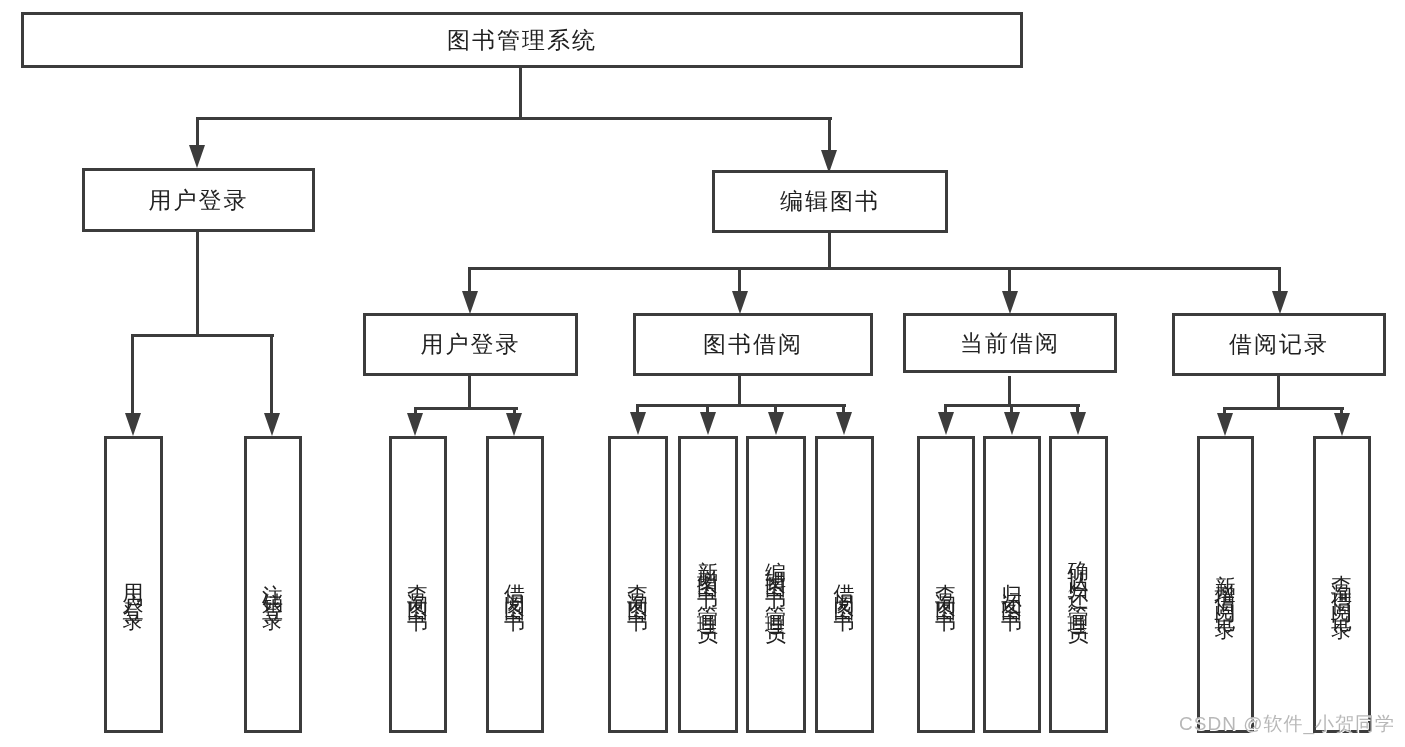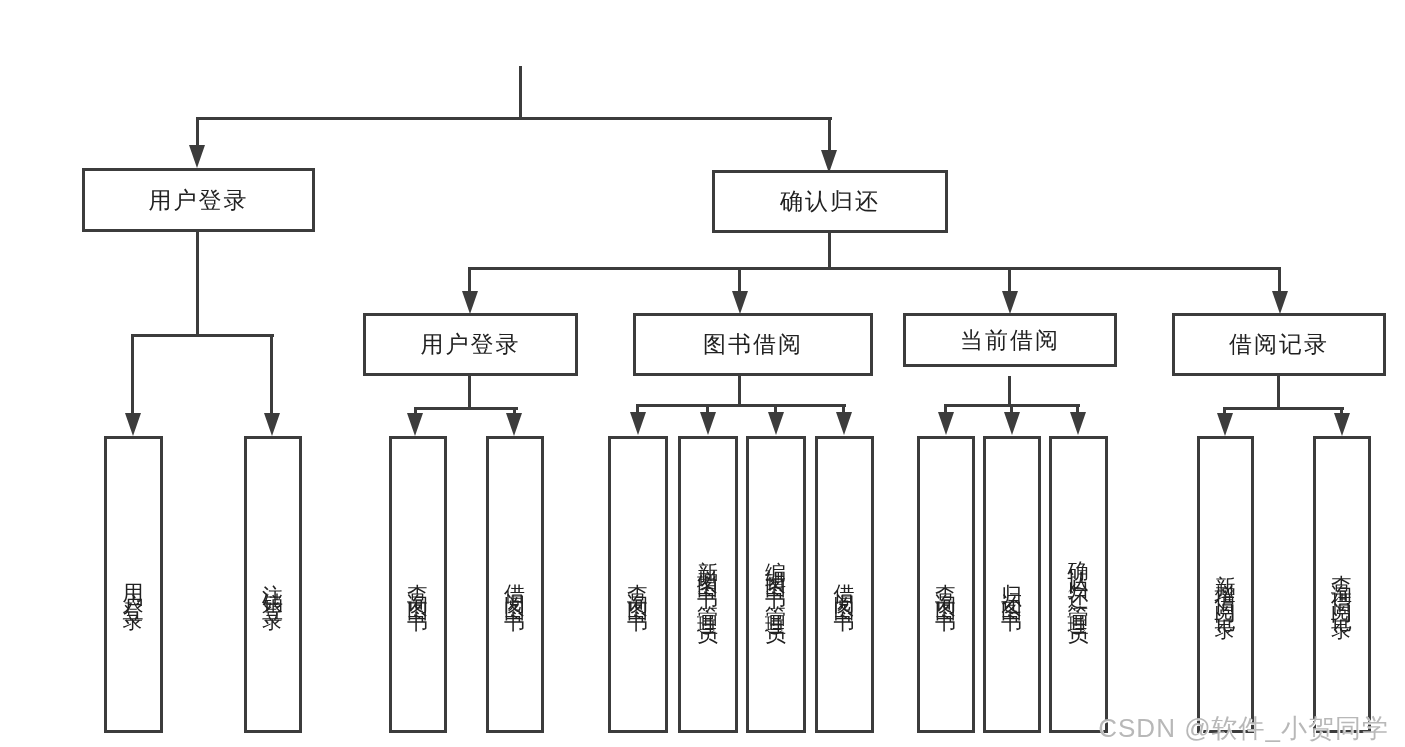--- a/index.html
+++ b/index.html
@@ -50,47 +50,50 @@
   
   .ar {
     position: absolute;
     width: 0; height: 0;
     border-left: 8px solid transparent;
     border-right: 8px solid transparent;
     border-top: 23px solid #3c3c3c;
   }
   .wm {
     position: absolute;
-    right: 16px;
+    right: 10px;
     top: 711px;
     color: #b8b8b8;
-    font-size: 26px;
+    font-size: 19px;
     letter-spacing: 1px;
     white-space: nowrap;
     text-shadow: 1px 1px 0 #ffffff;
   }
 </style>
 </head>
 <body>
 
 <div class="stage">
 
+  <div class="box" style="left:21px; top:12px; width:1002px; height:56px;">
+    <span>图书管理系统</span>
+  </div>
 
   <div class="lv" style="left:519px; top:66px; height:54px;"></div>
   <div class="lh" style="left:196px; top:117px; width:636px;"></div>
   <div class="lv" style="left:196px; top:117px; height:32px;"></div>
   <div class="ar" style="left:189px; top:145px;"></div>
   <div class="lv" style="left:828px; top:117px; height:35px;"></div>
   <div class="ar" style="left:821px; top:150px;"></div>
 
   <div class="box" style="left:82px; top:168px; width:233px; height:64px;">
     <span>用户登录</span>
   </div>
   <div class="box" style="left:712px; top:170px; width:236px; height:63px;">
-    <span>确认归还</span>
+    <span>编辑图书</span>
   </div>
 
   <div class="lv" style="left:196px; top:230px; height:107px;"></div>
   <div class="lh" style="left:131px; top:334px; width:143px;"></div>
   <div class="lv" style="left:131px; top:334px; height:81px;"></div>
   <div class="ar" style="left:125px; top:413px;"></div>
   <div class="lv" style="left:270px; top:334px; height:81px;"></div>
   <div class="ar" style="left:264px; top:413px;"></div>
 
   <div class="lv" style="left:828px; top:233px; height:37px;"></div>
@@ -103,21 +106,21 @@
   <div class="ar" style="left:1002px; top:291px;"></div>
   <div class="lv" style="left:1278px; top:267px; height:28px;"></div>
   <div class="ar" style="left:1272px; top:291px;"></div>
 
   <div class="box" style="left:363px; top:313px; width:215px; height:63px;">
     <span>用户登录</span>
   </div>
   <div class="box" style="left:633px; top:313px; width:240px; height:63px;">
     <span>图书借阅</span>
   </div>
-  <div class="box" style="left:903px; top:313px; width:214px; height:54px;font-family:Liberation Serif, serif;">
+  <div class="box" style="left:903px; top:313px; width:214px; height:60px;font-family:Liberation Serif, serif;">
     <span>当前借阅</span>
   </div>
   <div class="box" style="left:1172px; top:313px; width:214px; height:63px;">
     <span>借阅记录</span>
   </div>
 
   <div class="lv" style="left:468px; top:376px; height:34px;"></div>
   <div class="lh" style="left:414px; top:407px; width:104px;"></div>
   <div class="lv" style="left:414px; top:407px; height:9px;"></div>
   <div class="ar" style="left:407px; top:413px;"></div>

